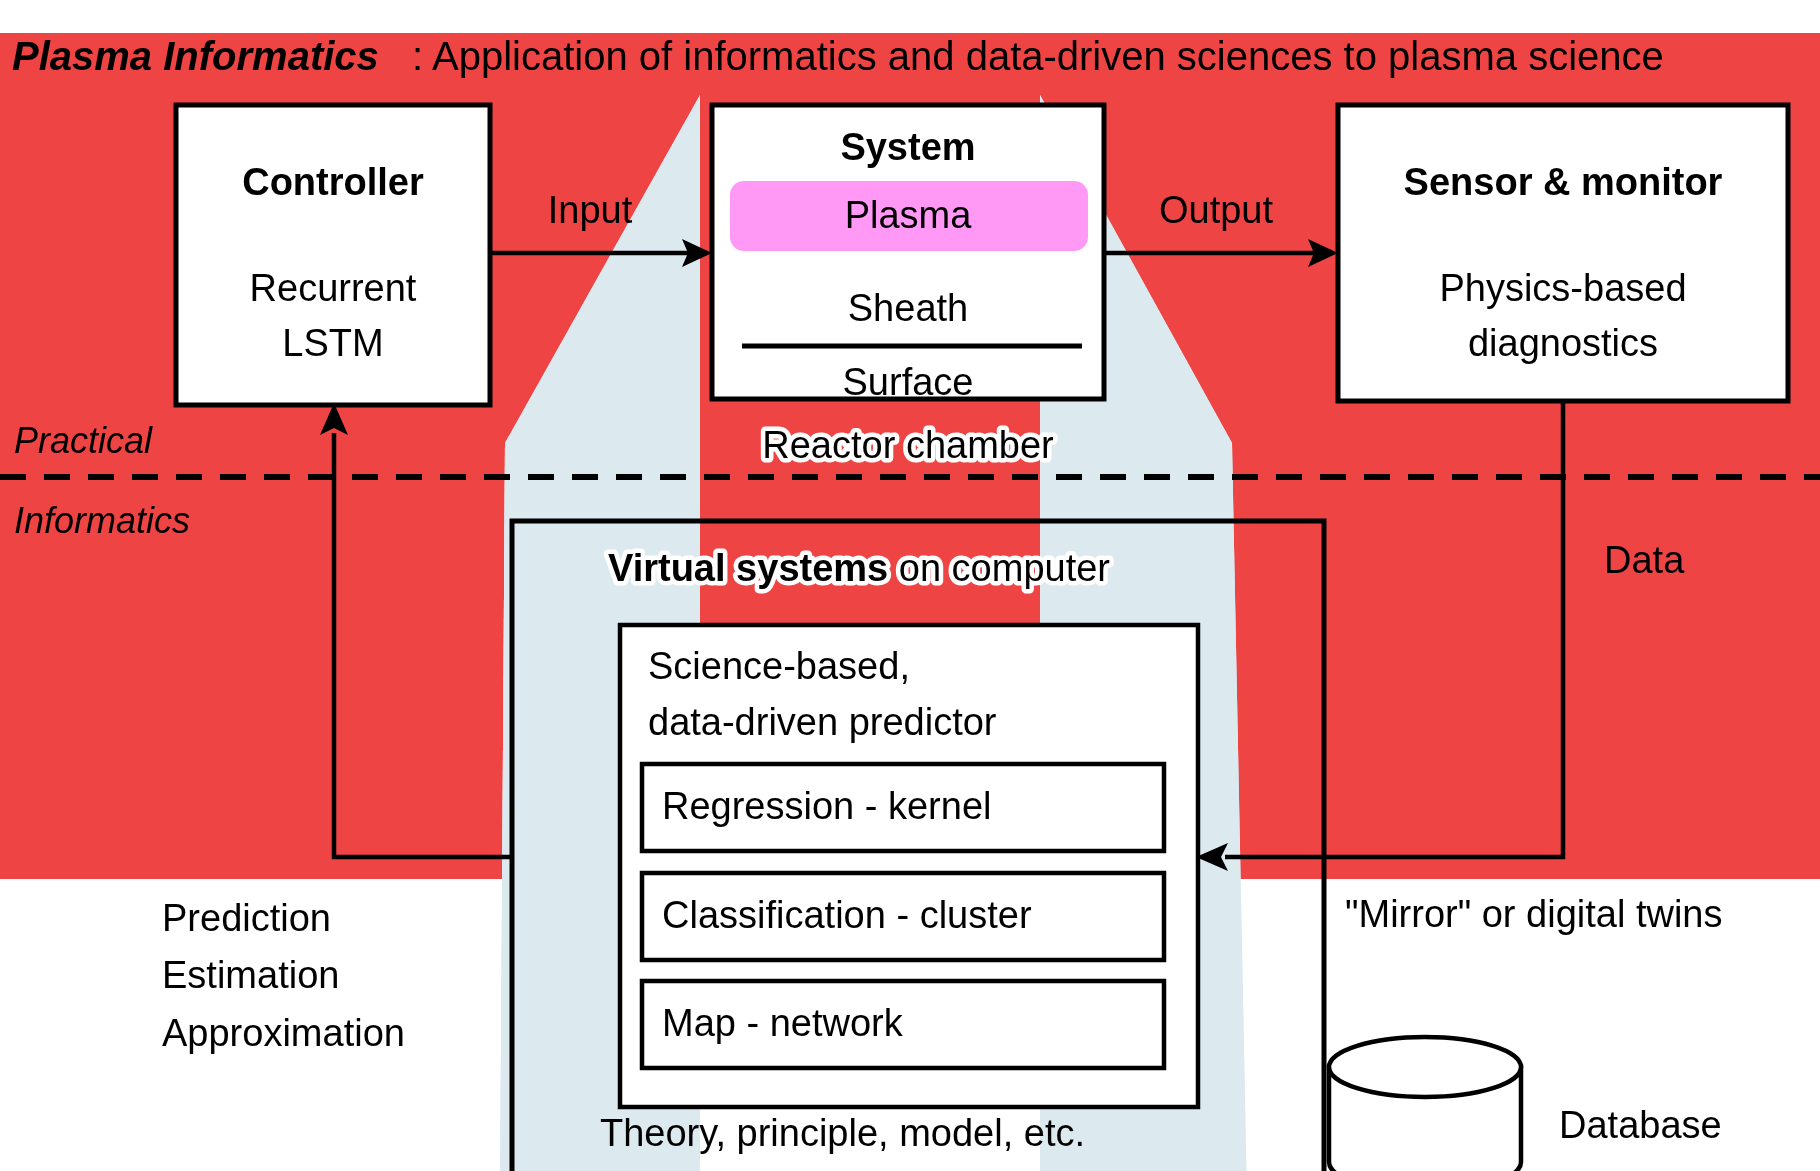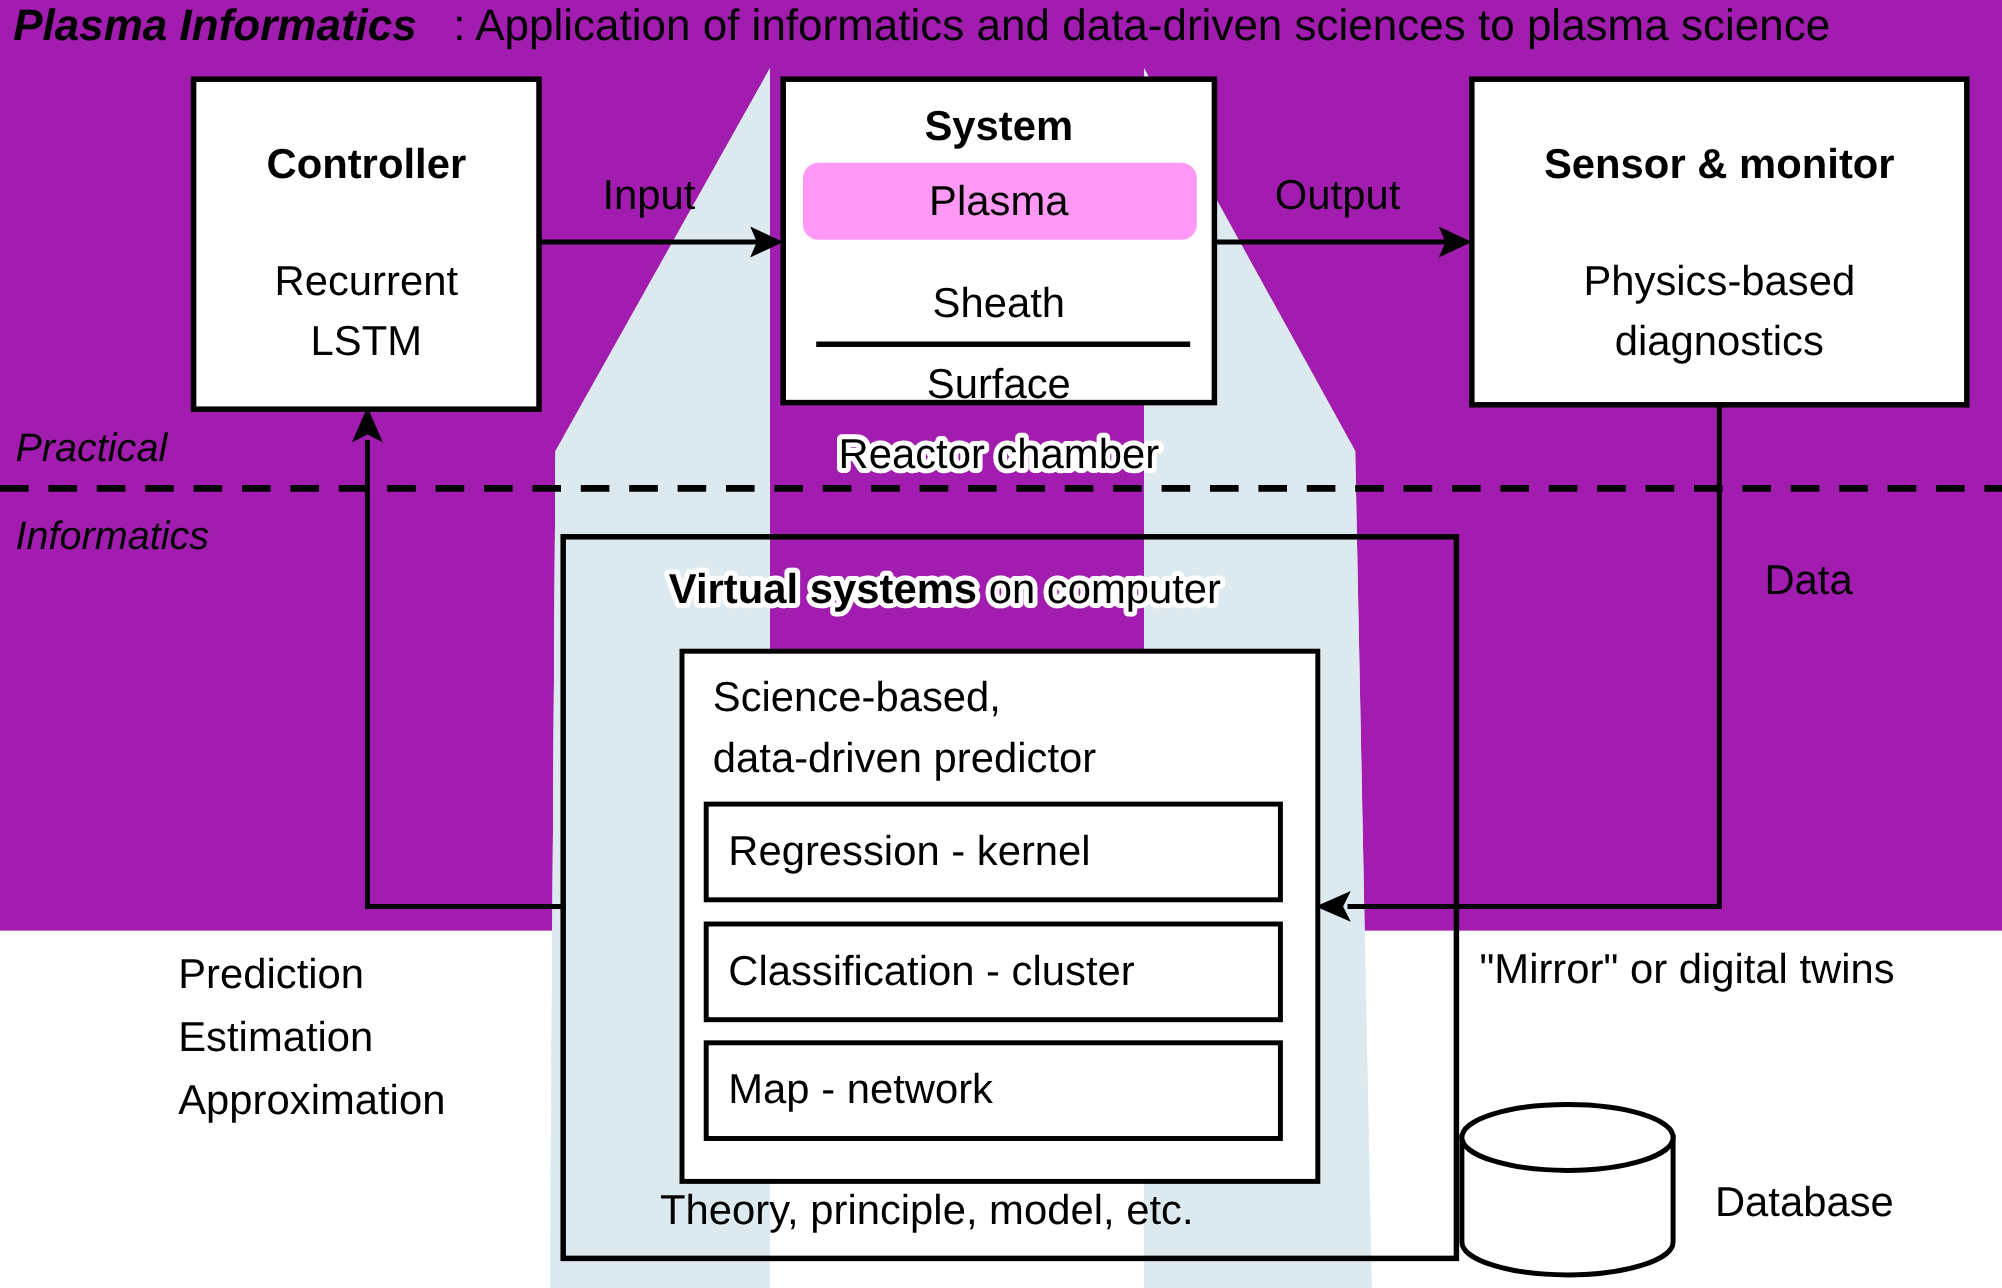--- a/index.html
+++ b/index.html
@@ -10,21 +10,22 @@
   body {
     width: 1820px;
     height: 1171px;
     font-family: "Liberation Sans", sans-serif;
     overflow: hidden;
   }
   #stage {
     position: relative;
     width: 1820px;
     height: 846px;
-    background: #a21caf;
+    background: #ef4444;
+    margin-top: 33px;
   }
   svg.diagram {
     position: absolute;
     inset: 0;
     width: 1820px;
     height: 1171px;
   }
   text {
     font-family: "Liberation Sans", sans-serif;
     fill: #000000;

